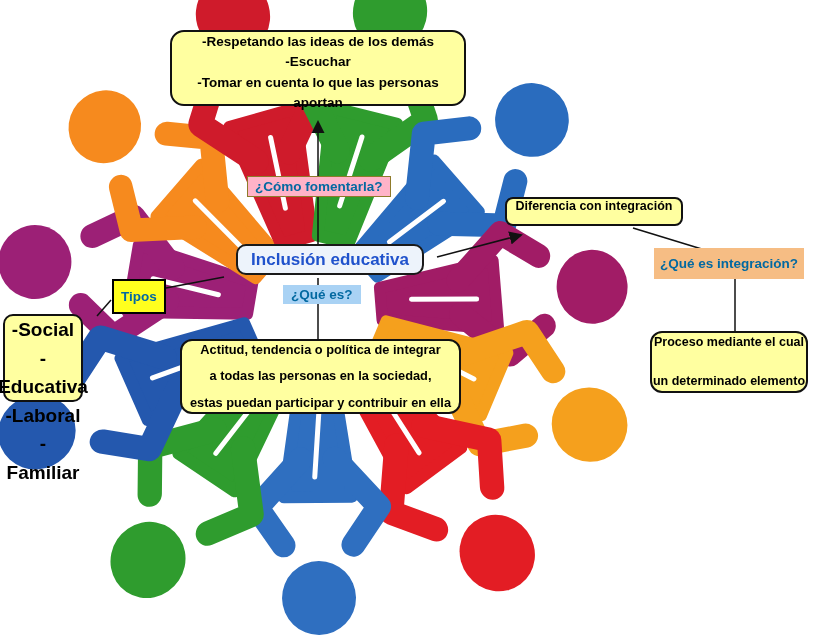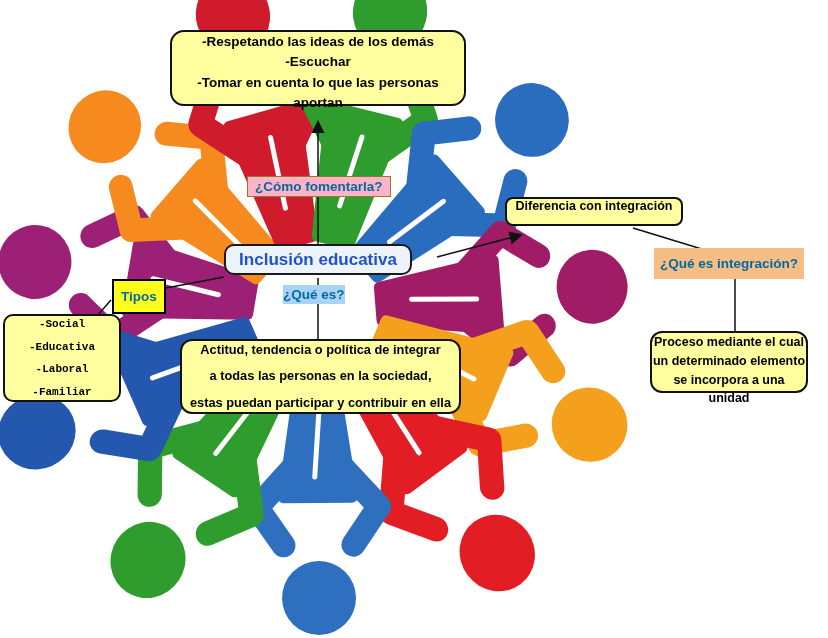--- a/index.html
+++ b/index.html
@@ -13,27 +13,27 @@
     border-radius:12px;font-weight:bold;color:#000;text-align:center;
     display:flex;flex-direction:column;justify-content:space-between;align-items:center;
     box-sizing:border-box;
   }
   .tag{
     position:absolute;font-weight:bold;color:#0369a1;white-space:nowrap;
     box-sizing:border-box;
   }
   #top-box{left:170px;top:30px;width:296px;height:76px;font-size:13.5px;line-height:1.5;border-radius:14px;}
   #fomentarla-label{left:247px;top:176px;padding:2px 7px;font-size:13.5px;background:var(--label_pink);border:1px solid #8f7b2a;}
-  #title-box{left:224px;top:244px;width:188px;height:31px;border-radius:10px;border:2px solid #1a1a1a;background:var(--title_box_bg);color:var(--title_blue);font-size:17px;font-weight:bold;display:flex;align-items:center;justify-content:center;position:absolute;box-sizing:border-box;}
+  #title-box{left:236px;top:244px;width:188px;height:31px;border-radius:10px;border:2px solid #1a1a1a;background:var(--title_box_bg);color:var(--title_blue);font-size:17px;font-weight:bold;display:flex;align-items:center;justify-content:center;position:absolute;box-sizing:border-box;}
   #diferencia-box{left:505px;top:197px;width:178px;height:29px;font-size:12.5px;border-radius:8px;}
   #integracion-label{left:654px;top:248px;padding:8px 6px;font-size:13.5px;background:var(--label_orange);}
   #proceso-box{left:650px;top:331px;width:158px;height:62px;font-size:12.5px;line-height:1.5;border-radius:12px;}
   #tipos-label{left:112px;top:279px;padding:8px 7px;font-size:13.5px;background:var(--label_yellow);border:2px solid #000;}
-  #social-box{left:3px;top:314px;width:118px;height:88px;font-size:11px;line-height:1.5;border-radius:10px;font-family:Liberation Mono, monospace;}
-  #que-es-label{left:283px;top:285px;padding:2px 0;font-size:13.5px;background:var(--label_blue);}
+  #social-box{left:3px;top:314px;width:80px;height:88px;font-size:19px;line-height:1.5;border-radius:10px;}
+  #que-es-label{left:283px;top:285px;padding:2px 8px;font-size:13.5px;background:var(--label_blue);}
   #center-box{left:180px;top:339px;width:281px;height:75px;font-size:12.8px;line-height:1.42;border-radius:12px;}
   .connector{stroke:#111;stroke-width:1.5;fill:none;}
 </style>
 </head>
 <body>
 
 <div id="canvas">
 
   <svg id="ring-svg" width="828" height="638" viewBox="0 0 828 638">
     <defs>
@@ -145,21 +145,20 @@
 
   <div class="note" id="diferencia-box">
     <div>Diferencia con integración</div>
   </div>
 
   <div class="tag" id="integracion-label">¿Qué es integración?</div>
 
   <div class="note" id="proceso-box">
     <div>Proceso mediante el cual</div>
     <div>un determinado elemento</div>
-    <div>se incorpora a una unidad</div>
   </div>
 
   <div class="tag" id="tipos-label">Tipos</div>
 
   <div class="note" id="social-box">
     <div>-Social</div>
     <div>-Educativa</div>
     <div>-Laboral</div>
     <div>-Familiar</div>
   </div>

